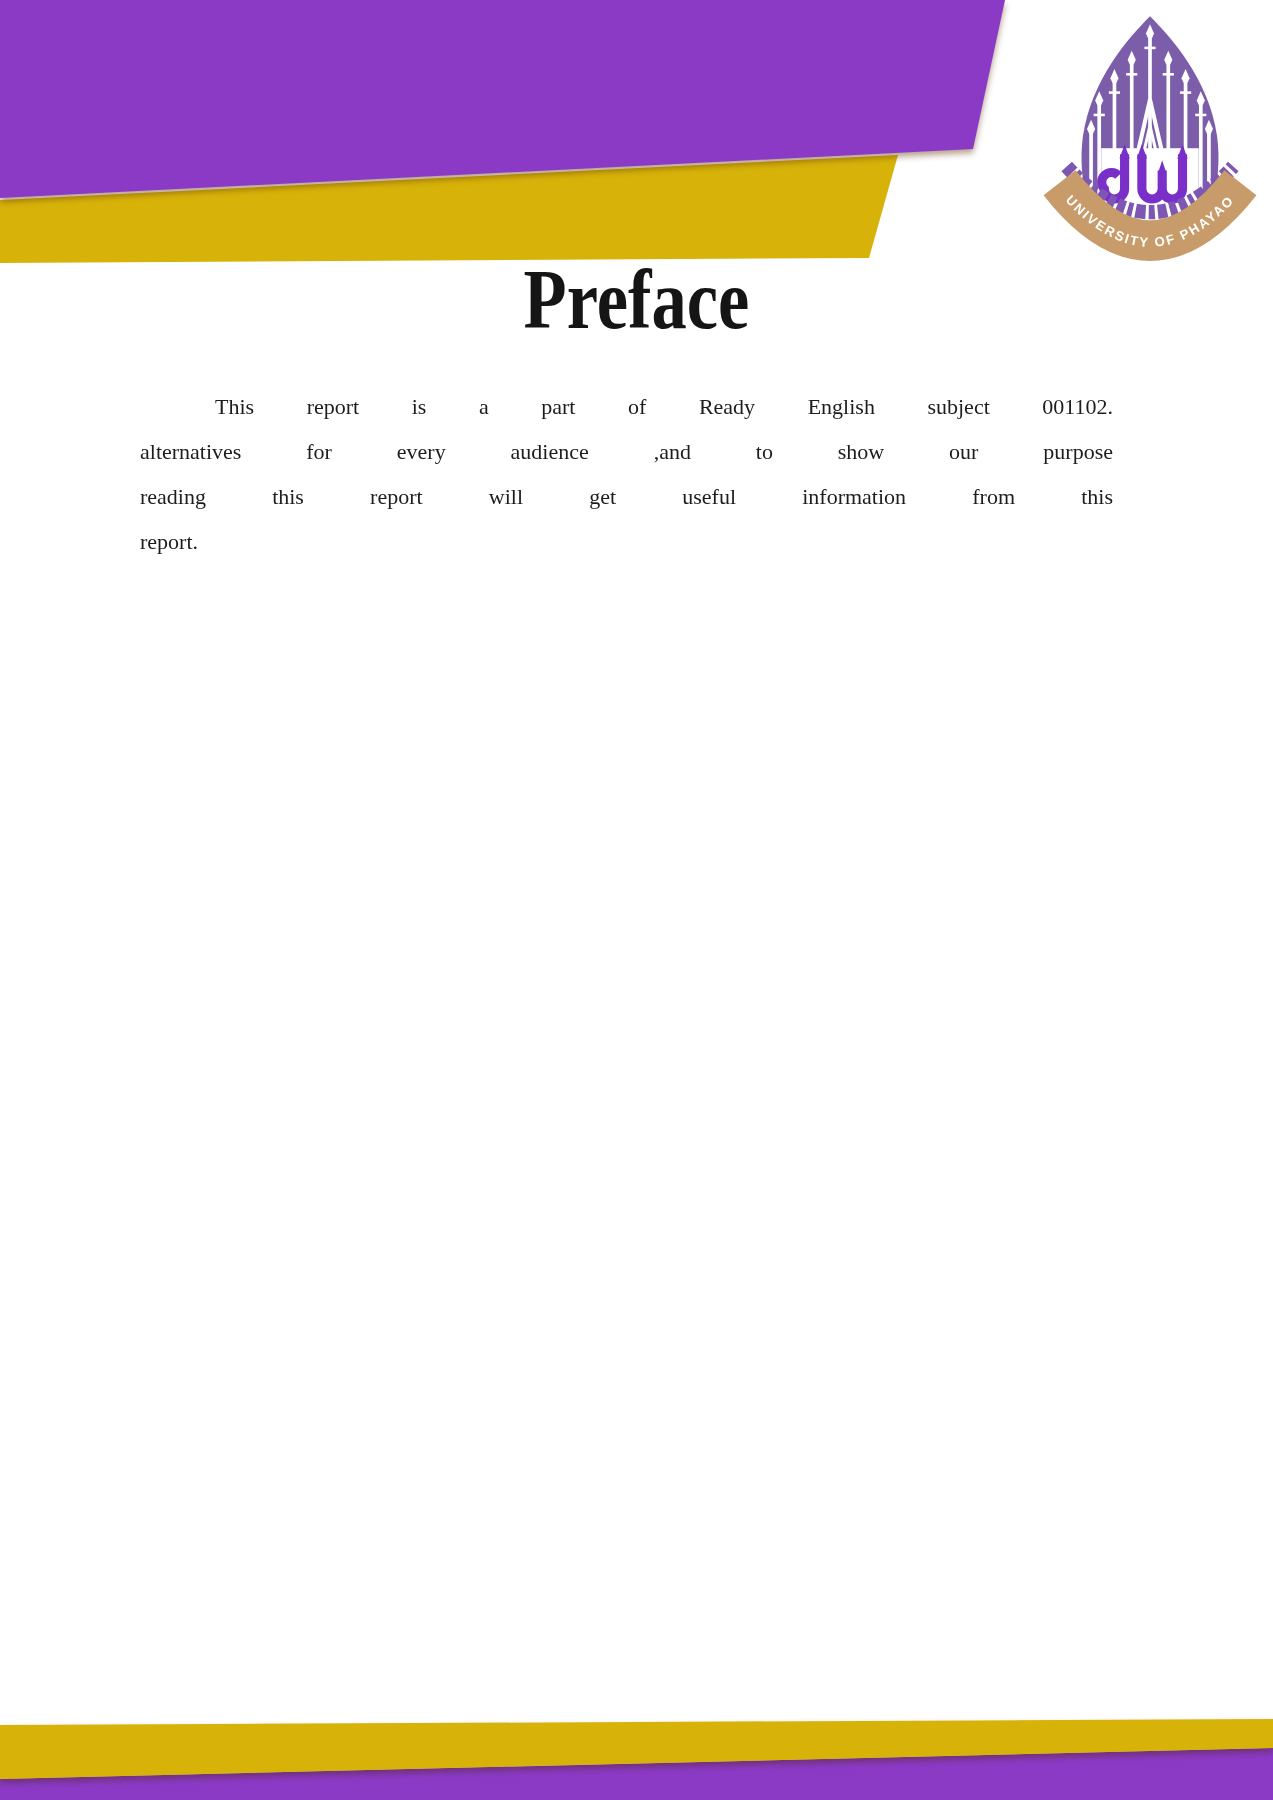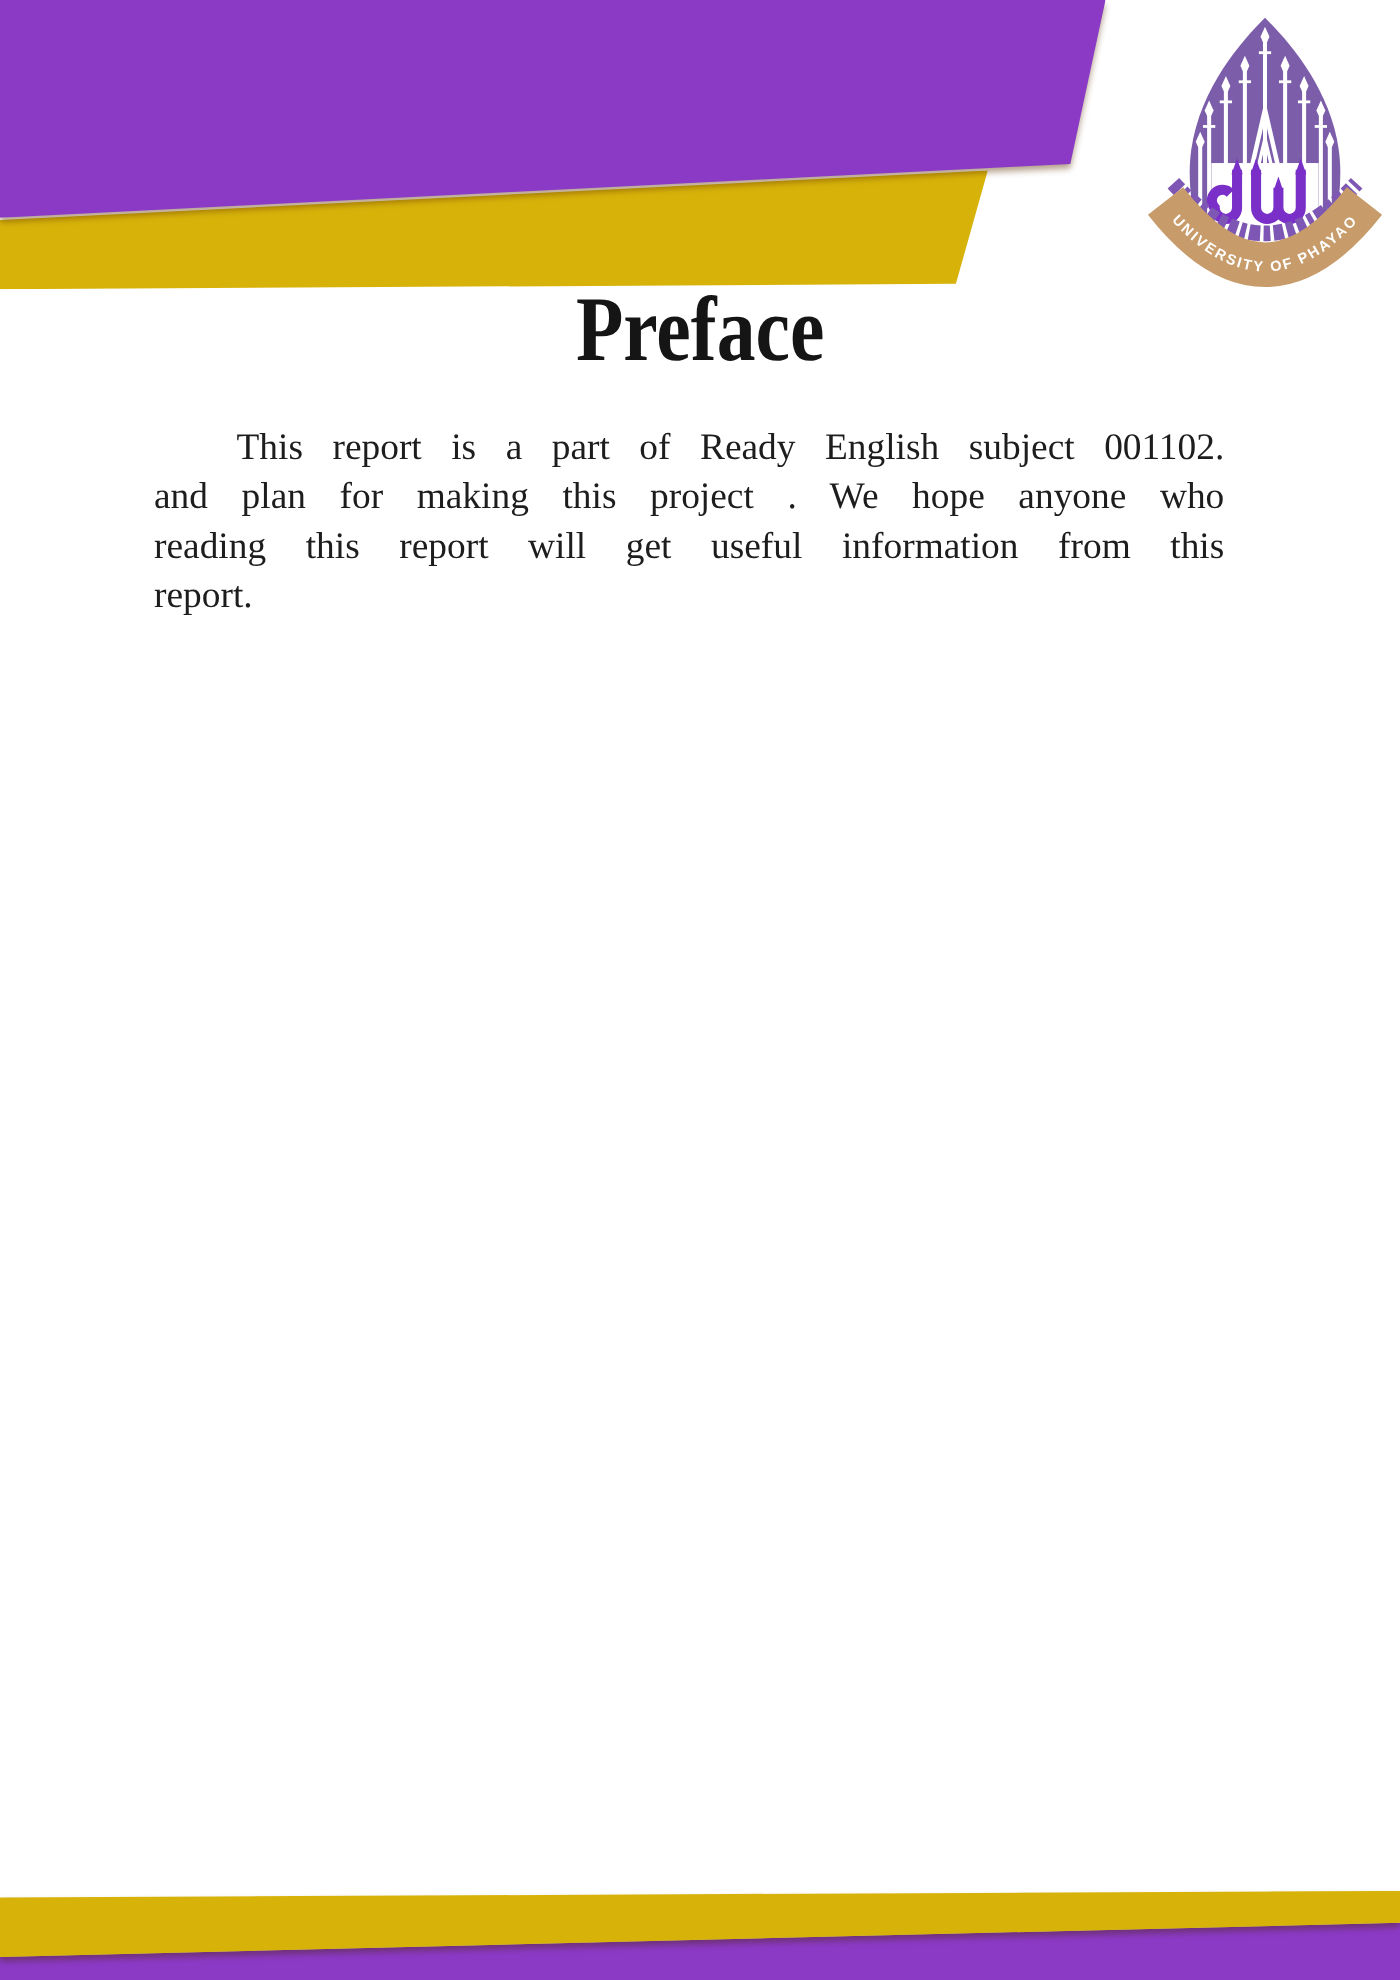--- a/index.html
+++ b/index.html
@@ -23,21 +23,21 @@
 
   .title {
     position:absolute; top:254px; left:0; width:100%;
     margin:0; text-align:center;
     font-size:84px; line-height:1.1; font-weight:bold; color:#151515;
     transform:scaleX(.84);
   }
 
   .body-text {
     position:absolute; left:140px; top:384px; width:973px;
-    font-size:34px; line-height:45px; color:#1d1d1d;
+    font-size:22px; line-height:45px; color:#1d1d1d;
   }
   .jline { text-align:justify; text-align-last:justify; }
   .jline.first { text-indent:75px; }
   .jline.last  { text-align:right; text-align-last:left; }
 
   .logo { position:absolute; left:1028px; top:6px; width:244px; height:256px; }
 </style>
 </head>
 <body>
 
@@ -106,21 +106,21 @@
     </defs>
     <text fill="#ffffff" font-family="'Liberation Sans', sans-serif" font-size="13" font-weight="bold" letter-spacing="2">
       <textPath href="#bannerTextPath" startOffset="50%" text-anchor="middle">UNIVERSITY OF PHAYAO</textPath>
     </text>
   </svg>
 
   <h1 class="title">Preface</h1>
 
   <div class="body-text">
     <div class="jline first">This report is a part of Ready English subject 001102.</div>
-    <div class="jline">and plan for making this project . We hope anyone who</div>
+    <div class="jline">alternatives for every audience ,and to show our purpose</div>
     <div class="jline">reading this report will get useful information from this</div>
     <div class="jline last">report.</div>
   </div>
 
   <div class="shape ftr-purple"></div>
   <div class="shadow-layer shadow-ftr">
     <div class="shape ftr-gold"></div>
   </div>
 
 </div>

